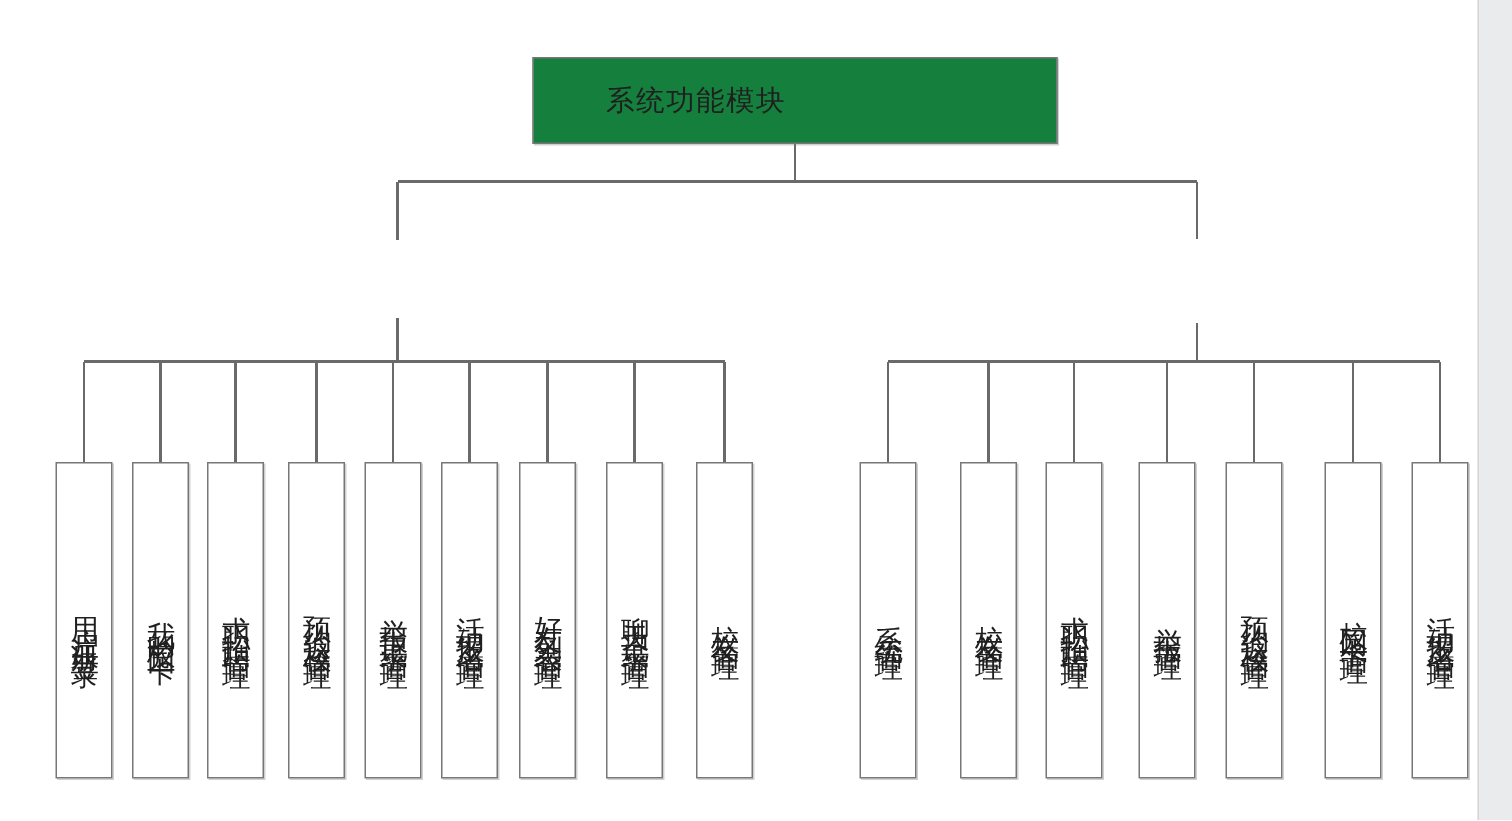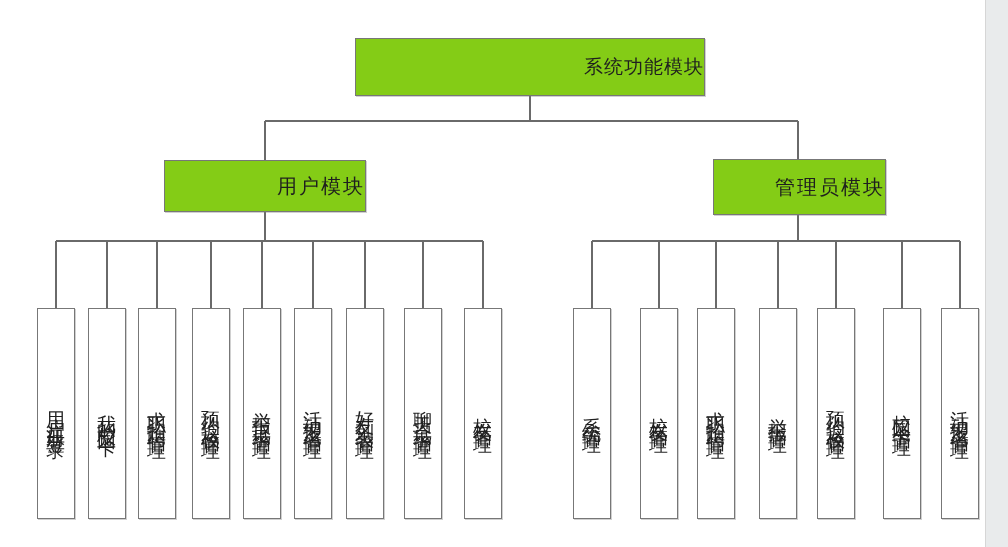--- a/index.html
+++ b/index.html
@@ -19,25 +19,25 @@
   #connector-svg {
     position: absolute;
     left: 0;
     top: 0;
     width: 1008px;
     height: 547px;
   }
   .node {
     position: absolute;
     box-sizing: border-box;
-    background: #84cc16;
+    background: #15803d;
     border: 1.5px solid #777777;
     display: flex;
     align-items: center;
-    justify-content: flex-end;
+    justify-content: flex-start;
     box-shadow: 1px 1px 0 rgba(120,120,120,0.35);
     padding-left: 48px;
   }
   .node-root {
     left: 355px; top: 38px; width: 350px; height: 58px;
     font-size: 19px; letter-spacing: 1px;
   }
   .node-l2 {
     font-size: 20px; letter-spacing: 2px;
   }
@@ -117,26 +117,20 @@
       <path d="M836,241 V309"></path>
       <path d="M902,241 V309"></path>
       <path d="M960,241 V309"></path>
     </g>
   </svg>
 
   <div class="node node-root">
     <span>系统功能模块</span>
   </div>
 
-  <div class="node node-l2 node-user">
-    <span>用户模块</span>
-  </div>
-  <div class="node node-l2 node-admin">
-    <span>管理员模块</span>
-  </div>
 
   <div class="leaf" style="left:37px">
       <span>用户注册登录</span>
     </div>
   <div class="leaf" style="left:88px">
       <span>我的校园卡</span>
     </div>
   <div class="leaf" style="left:138px">
       <span>求职招聘管理</span>
     </div>

